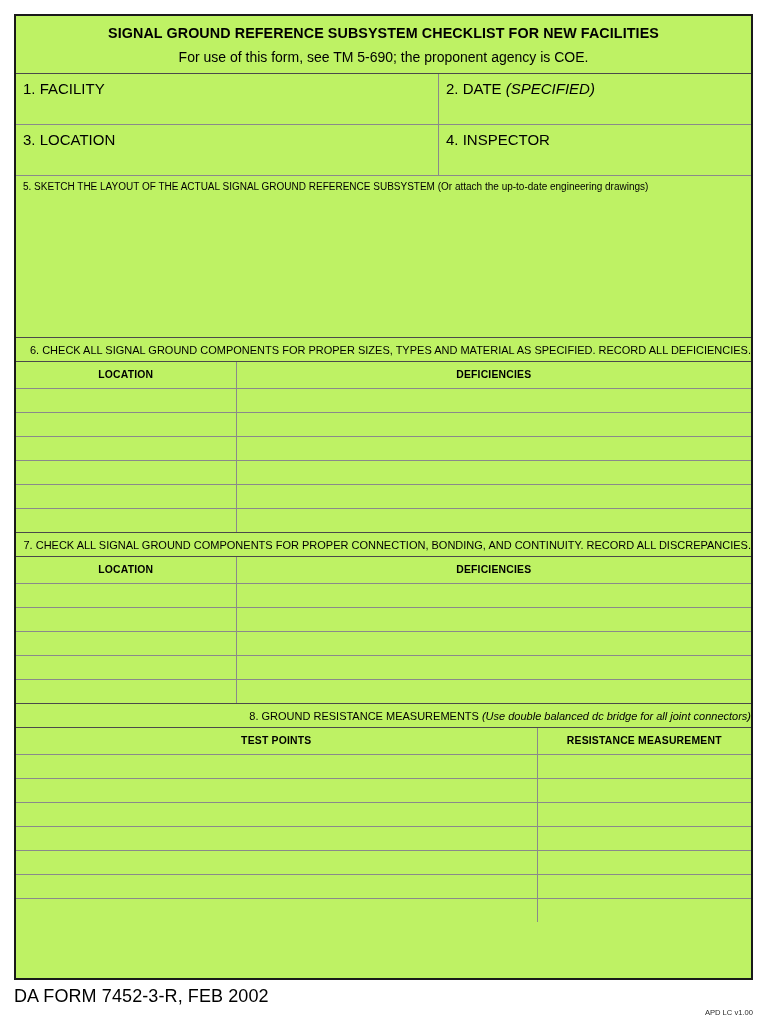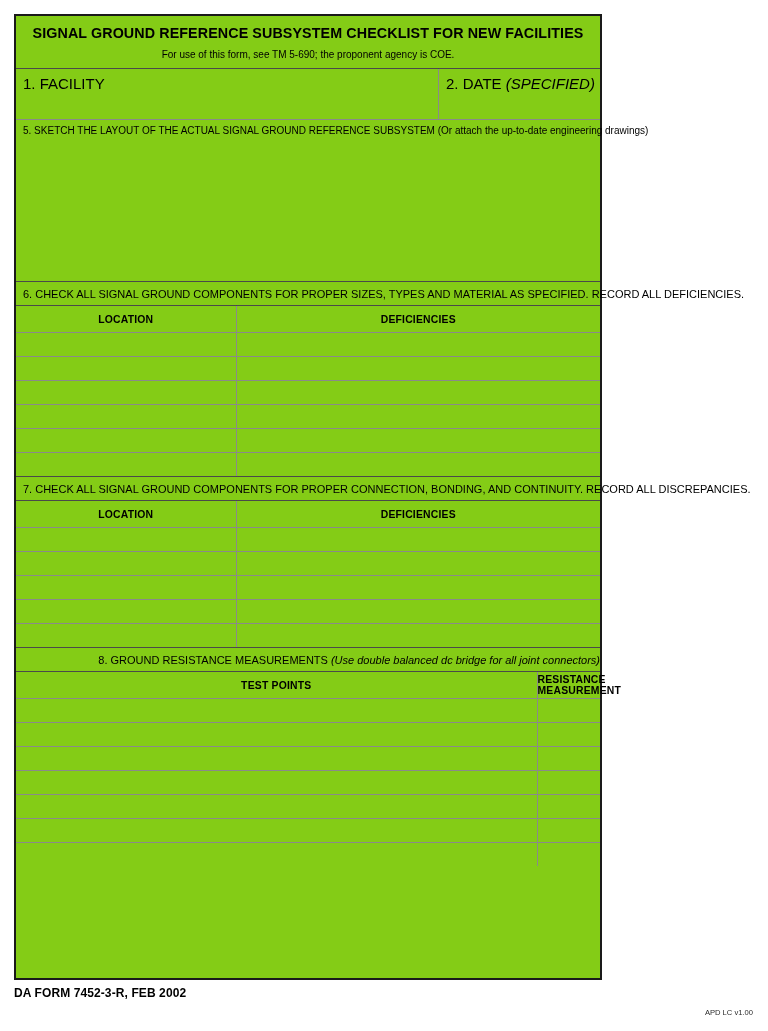--- a/index.html
+++ b/index.html
@@ -21,42 +21,42 @@
     width: 768px;
     height: 1031px;
     box-sizing: border-box;
   }
 
   
   .form-frame {
     position: absolute;
     left: 14px;
     top: 14px;
-    width: 588px;
+    width: 739px;
     height: 966px;
     box-sizing: border-box;
     border: 2px solid #1a1a1a;
-    background: #84cc16;
+    background: #bef264;
   }
 
   
   .title-block {
     padding: 9px 10px 7px 10px;
     text-align: center;
     border-bottom: 1.5px solid #4a4a4a;
   }
   .form-title {
     font-size: 14.3px;
     font-weight: bold;
     letter-spacing: 0.1px;
     line-height: 1.2;
   }
   .form-subtitle {
     margin-top: 7px;
-    font-size: 10px;
+    font-size: 14px;
     font-weight: normal;
     line-height: 1.2;
     text-align: center;
   }
 
   
   .id-row {
     display: flex;
     border-bottom: 1px solid #8a8a8a;
   }
@@ -153,22 +153,22 @@
     position: absolute;
     left: 14px;
     top: 986px;
     width: 739px;
     height: 20px;
   }
   .footer-left {
     position: absolute;
     left: 0;
     top: 0;
-    font-size: 12px;
-    font-weight: bold;
+    font-size: 18px;
+    font-weight: normal;
     letter-spacing: 0.1px;
   }
   .footer-right {
     position: absolute;
     right: 0;
     top: 22px;
     font-size: 7.6px;
     color: #2b2b2b;
   }
 </style>
@@ -186,20 +186,28 @@
 
     <div class="id-row">
       <div class="id-cell left">
         <div class="field-label">1.  FACILITY</div>
       </div>
       <div class="id-cell right">
         <div class="field-label"><span>2.  DATE </span><span class="hint">(SPECIFIED)</span></div>
       </div>
     </div>
 
+    <div class="id-row">
+      <div class="id-cell left">
+        <div class="field-label">3.  LOCATION</div>
+      </div>
+      <div class="id-cell right">
+        <div class="field-label">4.  INSPECTOR</div>
+      </div>
+    </div>
 
     <div class="sketch-head"><span>5. SKETCH THE LAYOUT OF THE ACTUAL SIGNAL GROUND REFERENCE SUBSYSTEM </span><span class="hint">(Or attach the up-to-date engineering drawings)</span></div>
     <div class="sketch-area"></div>
 
     <div class="section-bar">6.  CHECK ALL SIGNAL GROUND COMPONENTS FOR PROPER SIZES, TYPES AND MATERIAL AS SPECIFIED.  RECORD ALL DEFICIENCIES.</div>
     <div class="tbl-wrap">
       <table class="grid tbl-67">
         <colgroup>
             <col class="col-loc">
             <col>

